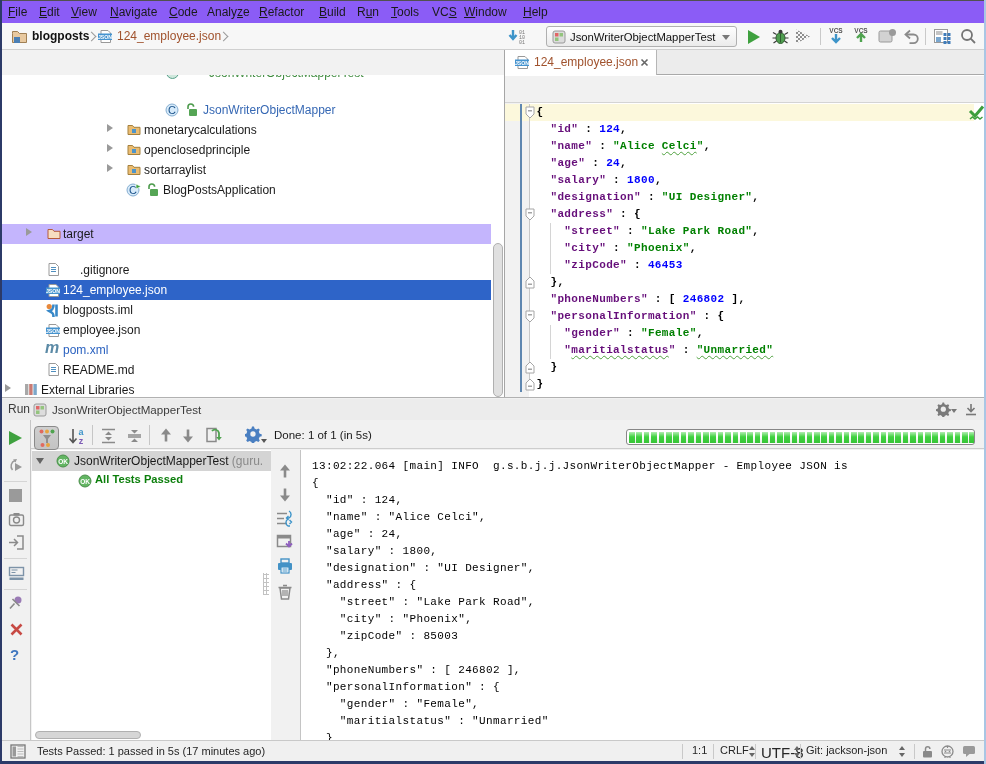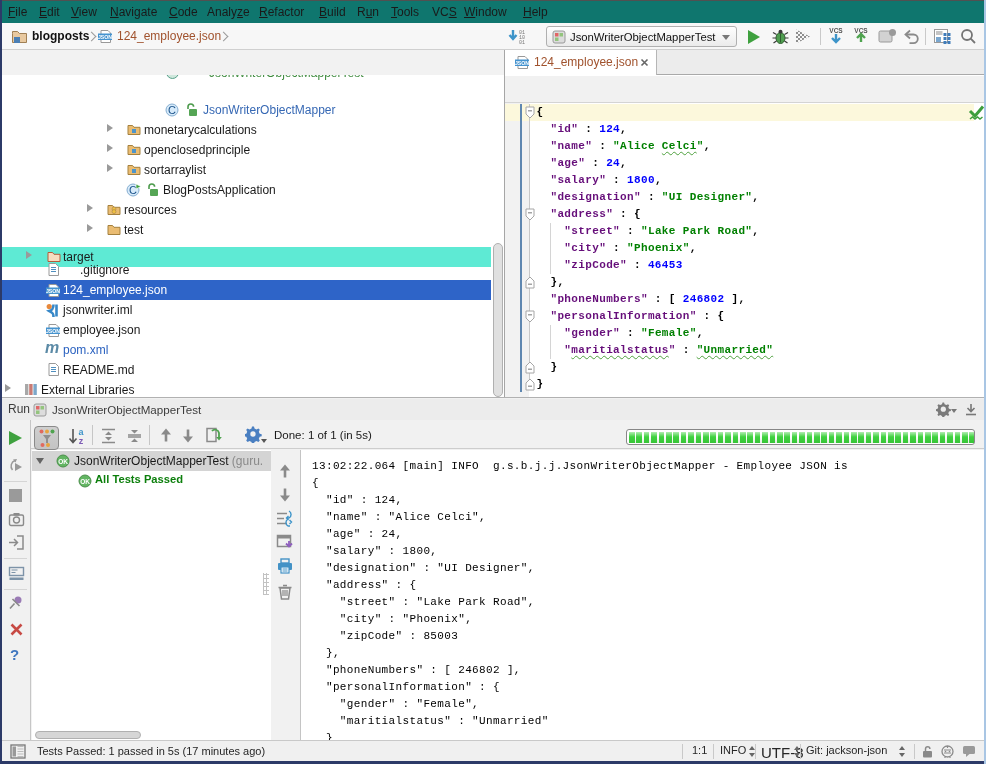--- a/index.html
+++ b/index.html
@@ -1,20 +1,20 @@
 <!DOCTYPE html>
 <html><head>
 <meta charset="utf-8">
 <style>
 * { margin:0; padding:0; box-sizing:border-box; }
 html,body { width:986px; height:764px; overflow:hidden; }
 body { position:relative; font-family:"Liberation Sans", sans-serif; background:#f2f2f2; }
 .abs { position:absolute; }
 
-#menubar { left:0; top:0; width:986px; height:23px; background:#0f766e; border-top:1px solid #515151; }
+#menubar { left:0; top:0; width:986px; height:23px; background:#8b5cf6; border-top:1px solid #515151; }
 #menubar span.mi { position:absolute; top:4px; font-size:12px; color:#1a1a1a; }
 #menubar u { text-decoration:underline; }
 
 #navbar { left:0; top:23px; width:986px; height:27px; background:#f7f7f7; border-bottom:1px solid #d0d0d0; }
 .crumbsep { position:absolute; width:7px; height:7px; border-top:1px solid #9a9a9a; border-right:1px solid #9a9a9a; transform:rotate(45deg); }
 
 #projhead { left:0; top:60px; width:504px; height:32px; background:linear-gradient(#dde3ec,#cfd7e2); border-bottom:1px solid #b3bac6;margin-top:33px; }
 #projcombo { position:absolute; left:2px; top:1px; width:119px; height:22px; background:linear-gradient(#d9e0ea,#ccd5e2); border-right:1px solid #a8b4c4; }
 
 #tree { left:0; top:75px; width:504px; height:322px; background:#fff; overflow:hidden; }
@@ -221,37 +221,28 @@
       <circle cx="7" cy="7" r="6" fill="#d6eafa" stroke="#86aed1"></circle>
       <text x="7" y="11" font-size="11" fill="#1a5289" text-anchor="middle" font-family="Liberation Sans">C</text>
       <path d="M10 1 l5 2.5 -5 2.5 z" fill="#3fa13f" stroke="#fff" stroke-width="0.7"></path>
     </svg>
     <svg class="abs" style="left:146px;top:3px" width="13" height="14" viewBox="0 0 13 14">
       <path d="M3 6 v-2.2 a2.8 2.8 0 0 1 5.6 0" fill="none" stroke="#4d9b4d" stroke-width="1.6"></path>
       <rect x="4" y="6" width="8" height="7" rx="1" fill="#55a555"></rect>
     </svg>
     <span class="lbl" style="left:163px">BlogPostsApplication</span>
   </div>
-  <div class="trow" style="top:125px">
-    <div class="abs" style="left:87px;top:4px;width:0;height:0;border-top:4.5px solid transparent;border-bottom:4.5px solid transparent;border-left:6px solid #9a9a9a"></div>
-    <svg class="abs" style="left:107px;top:3px" width="14" height="13" viewBox="0 0 14 13">
-      <path d="M1 2.5 h4.5 l1.5 1.8 h6 v7.2 h-12 z" fill="#eabc72" stroke="#a5813e"></path>
-      <circle cx="7" cy="6" r="2" fill="#f0c040" stroke="#a3834f" stroke-width="0.6"></circle>
-      <circle cx="7" cy="8.6" r="2" fill="#f0c040" stroke="#a3834f" stroke-width="0.6"></circle>
-    </svg>
-    <span class="lbl" style="left:124px">resources</span>
-  </div>
   <div class="trow" style="top:145px">
     <div class="abs" style="left:87px;top:4px;width:0;height:0;border-top:4.5px solid transparent;border-bottom:4.5px solid transparent;border-left:6px solid #9a9a9a"></div>
     <svg class="abs" style="left:107px;top:3px" width="14" height="13" viewBox="0 0 14 13">
       <path d="M1 2.5 h4.5 l1.5 1.8 h6 v7.2 h-12 z" fill="#eabc72" stroke="#a5813e"></path>
     </svg>
     <span class="lbl" style="left:124px">test</span>
   </div>
-  <div class="trow" style="top:172px;background:#5eead4">
+  <div class="trow" style="top:149px;background:#c4b5fd">
     <div class="abs" style="left:26px;top:4px;width:0;height:0;border-top:4.5px solid transparent;border-bottom:4.5px solid transparent;border-left:6px solid #9a9a9a"></div>
     <svg class="abs" style="left:47px;top:3px" width="14" height="13" viewBox="0 0 14 13">
       <path d="M1 2.5 h4.5 l1.5 1.8 h6 v7.2 h-12 z" fill="#f6ddc0" stroke="#b55b3a"></path>
     </svg>
     <span class="lbl" style="left:63px">target</span>
   </div>
   <div class="trow" style="top:185px">
     <svg class="abs" style="left:47px;top:2px" width="13" height="15" viewBox="0 0 13 15">
       <path d="M2 1.5 h6.5 l3 3 v9 h-9.5 z" fill="#fff" stroke="#9a9a9a"></path>
       <path d="M4 5.5 h5 M4 7.5 h5 M4 9.5 h5" stroke="#4f8fbf" stroke-width="1.1"></path>
@@ -264,21 +255,21 @@
       <rect x="1" y="5.5" width="14" height="6.5" fill="#4593cf"></rect>
       <text x="8" y="10.8" font-size="5.2" font-weight="bold" fill="#fff" text-anchor="middle" font-family="Liberation Sans">JSON</text>
     </svg>
     <span class="lbl" style="left:63px;color:#fff">124_employee.json</span>
   </div>
   <div class="trow" style="top:225px">
     <svg class="abs" style="left:46px;top:3px" width="14" height="14" viewBox="0 0 14 14">
       <circle cx="3.2" cy="3.5" r="2.6" fill="#e8893c"></circle>
       <path d="M7.5 1.5 c0 4 -1 5.5 -4.5 6.5 c3 2 4.5 1 4.5 6 M10.5 1.5 v12" stroke="#3788c8" stroke-width="2.6" fill="none"></path>
     </svg>
-    <span class="lbl" style="left:63px">jsonwriter.iml</span>
+    <span class="lbl" style="left:63px">blogposts.iml</span>
   </div>
   <div class="trow" style="top:245px">
     <svg class="abs" style="left:45px;top:2px" width="17" height="17" viewBox="0 0 17 17">
       <path d="M4 2.5 h7 l2.5 2.5 v9.5 h-9.5 z" fill="#fff" stroke="#999"></path>
       <rect x="1" y="5.5" width="14" height="6.5" fill="#4593cf"></rect>
       <text x="8" y="10.8" font-size="5.2" font-weight="bold" fill="#fff" text-anchor="middle" font-family="Liberation Sans">JSON</text>
     </svg>
     <span class="lbl" style="left:63px">employee.json</span>
   </div>
   <div class="trow" style="top:265px">
@@ -561,21 +552,21 @@
 <div class="abs" id="statusbar">
   <svg class="abs" style="left:10px;top:3px" width="16" height="15" viewBox="0 0 16 15">
     <rect x="1" y="1" width="14" height="13" fill="none" stroke="#777" stroke-width="1.3"></rect>
     <rect x="2.5" y="2.5" width="3.5" height="10" fill="#999"></rect>
     <path d="M7.5 2.5 h6 M7.5 5 h6 M7.5 7.5 h6 M7.5 10 h6 M7.5 12.5 h6" stroke="#bbb" stroke-width="1"></path>
   </svg>
   <span class="abs" style="left:37px;top:4px;font-size:11px">Tests Passed: 1 passed in 5s (17 minutes ago)</span>
   <div class="vline" style="left:682px;top:3px;height:15px"></div>
   <span class="abs" style="left:692px;top:3px;font-size:11px">1:1</span>
   <div class="vline" style="left:713px;top:3px;height:15px"></div>
-  <span class="abs" style="left:720px;top:3px;font-size:11px">INFO</span>
+  <span class="abs" style="left:720px;top:3px;font-size:11px">CRLF</span>
   <svg class="abs" style="left:748px;top:5px" width="8" height="11" viewBox="0 0 8 11">
       <path d="M4 0 L7 4 H1 z M4 11 L7 7 H1 z" fill="#666"></path>
     </svg>
   <div class="vline" style="left:755px;top:3px;height:15px"></div>
   <span class="abs" style="left:761px;top:3px;font-size:15px">UTF-8</span>
   <svg class="abs" style="left:793px;top:5px" width="8" height="11" viewBox="0 0 8 11">
       <path d="M4 0 L7 4 H1 z M4 11 L7 7 H1 z" fill="#666"></path>
     </svg>
   <div class="vline" style="left:800px;top:3px;height:15px"></div>
   <span class="abs" style="left:806px;top:3px;font-size:11px">Git: jackson-json</span>

